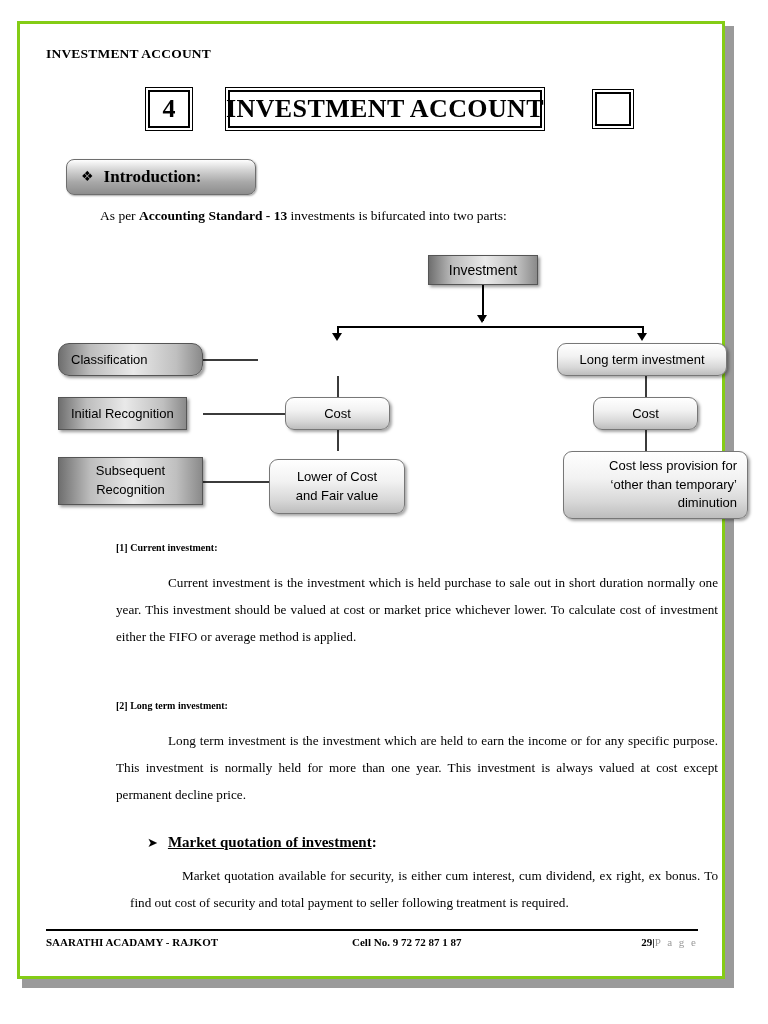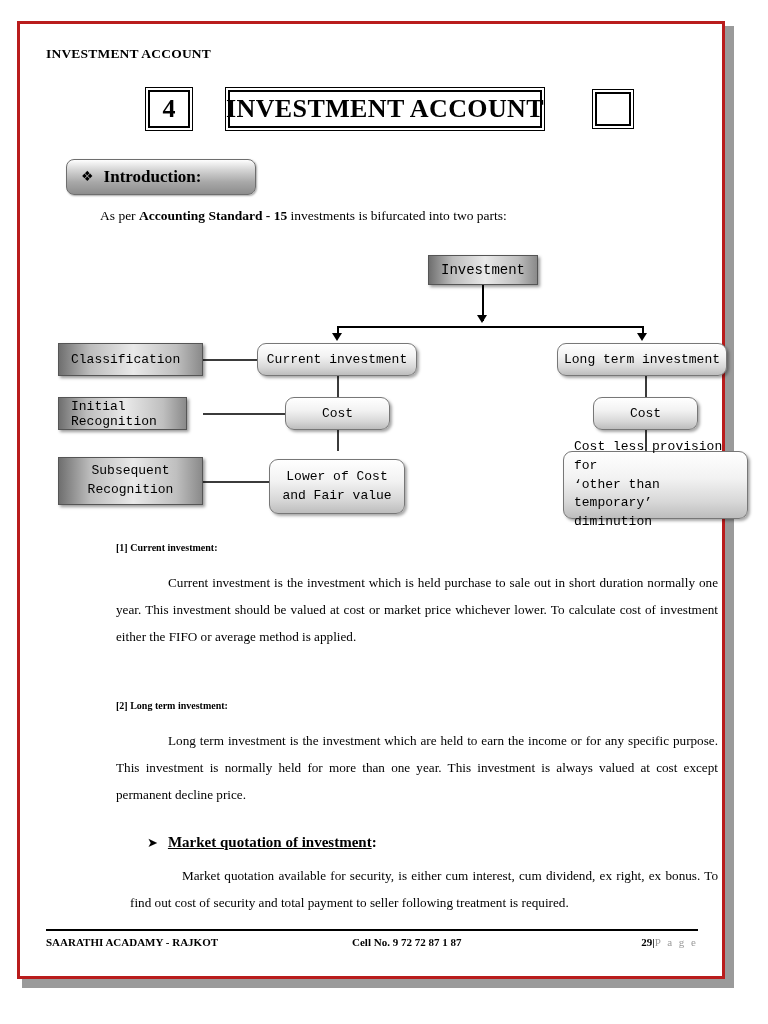--- a/index.html
+++ b/index.html
@@ -25,21 +25,21 @@
     height: 962px;
     background: #9a9a9a;
   }
   .page {
     position: absolute;
     left: 17px;
     top: 21px;
     width: 708px;
     height: 958px;
     background: #ffffff;
-    border: 3px solid #b91c1c;
+    border: 3px solid #84cc16;
     box-sizing: border-box;
   }
   .page-inner {
     position: relative;
     width: 100%;
     height: 100%;
   }
 
   
   .running-head {
@@ -153,21 +153,21 @@
     height: 290px;
   }
   .node {
     position: absolute;
     box-sizing: border-box;
     display: flex;
     align-items: center;
     justify-content: center;
     text-align: center;
     font-size: 13px;
-    font-family: Liberation Mono, monospace;
+    font-family: Liberation Sans, sans-serif;
     color: #000;
     z-index: 2;
   }
   
   .node.sq {
     border: 1px solid #555;
     background: linear-gradient(to right, #6f6f6f 0%, #bdbdbd 22%, #e9e9e9 52%, #bfbfbf 82%, #8a8a8a 100%);
     box-shadow: 2px 2px 3px rgba(0,0,0,0.4);
   }
   
@@ -176,32 +176,32 @@
     border-radius: 9px;
     background: linear-gradient(to bottom, #ffffff 0%, #f2f2f2 40%, #d8d8d8 75%, #bdbdbd 100%);
     box-shadow: 2px 2px 3px rgba(0,0,0,0.35);
   }
   .node.tall { flex-direction: column; justify-content: center; }
   .node .ln { display: block; line-height: 1.45; }
   .node.leftish { justify-content: flex-start; padding-left: 12px; text-align: left; }
 
   .n-investment { left: 408px; top: 26px; width: 110px; height: 30px; font-size: 14px; }
 
-  .n-classification { left: 38px;  top: 114px; width: 145px; height: 33px; }
+  .n-classification { left: 38px;  top: 114px; width: 145px; height: 33px; border-radius: 11px; }
   .n-initial        { left: 38px;  top: 168px; width: 129px; height: 33px; }
   .n-subsequent     { left: 38px;  top: 228px; width: 145px; height: 48px; }
 
   .n-current   { left: 237px; top: 114px; width: 160px; height: 33px; }
   .n-cost1     { left: 265px; top: 168px; width: 105px; height: 33px; }
   .n-lower     { left: 249px; top: 230px; width: 136px; height: 55px; }
 
   .n-longterm  { left: 537px; top: 114px; width: 170px; height: 33px; }
   .n-cost2     { left: 573px; top: 168px; width: 105px; height: 33px; }
   .n-costless  { left: 543px; top: 222px; width: 185px; height: 68px;
-                 align-items: flex-start; justify-content: flex-start; padding: 8px 10px; text-align: left; }
+                 align-items: flex-end; justify-content: flex-start; padding: 8px 10px; text-align: left; }
 
   .conn { position: absolute; background: #000; z-index: 1; }
   .conn.v { width: 1.6px; }
   .conn.h { height: 1.6px; }
   .conn.thin { background: #3b3b3b; }
   .arrow {
     position: absolute;
     width: 0; height: 0;
     border-left: 5px solid transparent;
     border-right: 5px solid transparent;
@@ -285,21 +285,21 @@
       <div class="dbox chapter-blank">
         <div class="dbox-in"></div>
       </div>
     </div>
 
     <div class="intro-banner">
       <span class="intro-bullet">❖</span>
       <span class="intro-label">Introduction:</span>
     </div>
 
-    <div class="asper"><span>As per </span><b>Accounting Standard - 15</b><span> investments is bifurcated into two parts:</span></div>
+    <div class="asper"><span>As per </span><b>Accounting Standard - 13</b><span> investments is bifurcated into two parts:</span></div>
 
     <div class="diagram">
 
       <div class="conn v" style="left:462px; top:56px; height:36px;"></div>
       <div class="arrow" style="left:457px; top:86px;"></div>
       <div class="conn h" style="left:317px; top:97px; width:306px;"></div>
       <div class="conn v" style="left:317px; top:97px; height:10px;"></div>
       <div class="conn v" style="left:622px; top:97px; height:10px;"></div>
       <div class="arrow" style="left:312px; top:104px;"></div>
       <div class="arrow" style="left:617px; top:104px;"></div>
@@ -315,21 +315,20 @@
 
       <div class="node sq n-investment">Investment</div>
 
       <div class="node sq leftish n-classification">Classification</div>
       <div class="node sq leftish n-initial">Initial Recognition</div>
       <div class="node sq tall n-subsequent">
         <span class="ln">Subsequent</span>
         <span class="ln">Recognition</span>
       </div>
 
-      <div class="node rd n-current">Current investment</div>
       <div class="node rd n-cost1">Cost</div>
       <div class="node rd tall n-lower">
         <span class="ln">Lower of Cost</span>
         <span class="ln">and Fair value</span>
       </div>
 
       <div class="node rd n-longterm">Long term investment</div>
       <div class="node rd n-cost2">Cost</div>
       <div class="node rd tall n-costless">
         <span class="ln">Cost less provision for</span>

